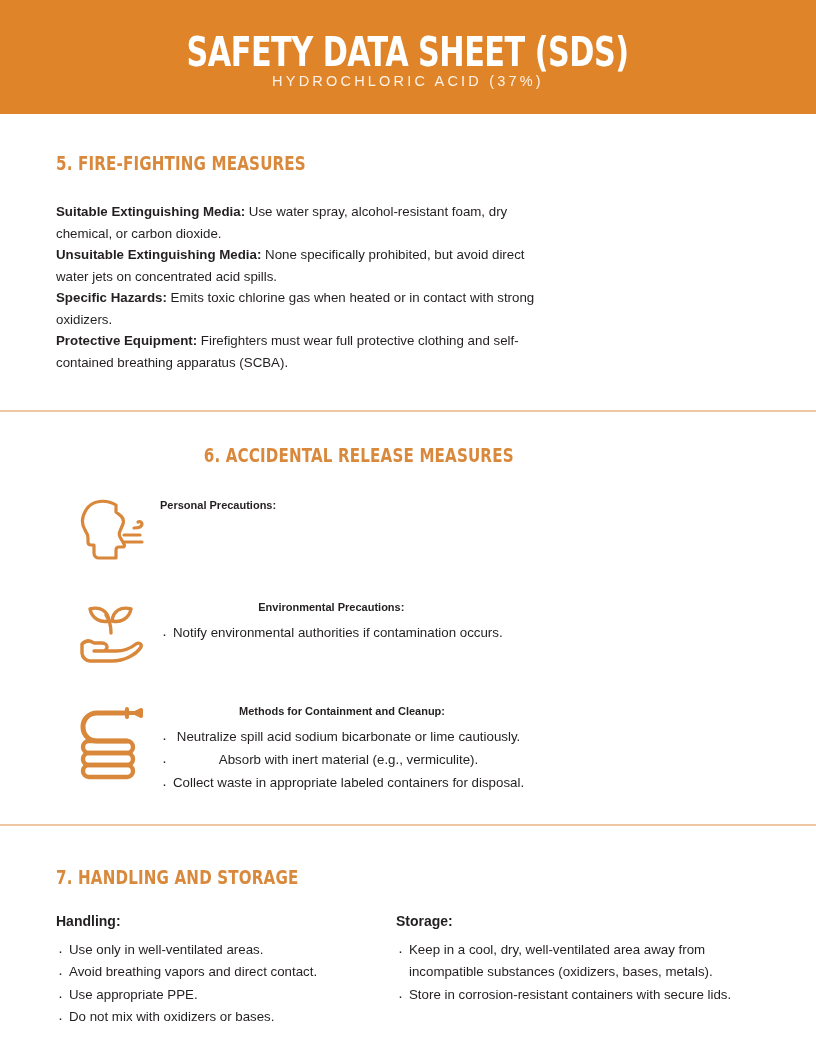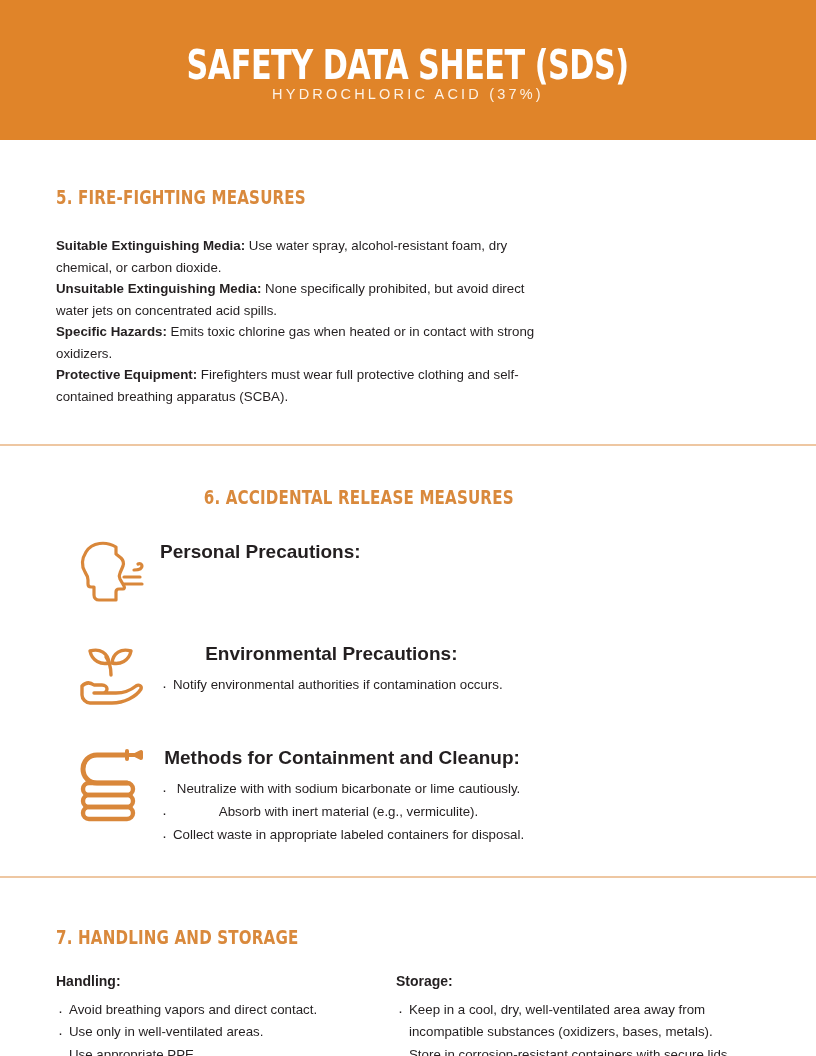--- a/index.html
+++ b/index.html
@@ -9,21 +9,21 @@
     height: 1056px;
     background: #ffffff;
     font-family: "Liberation Sans", sans-serif;
     color: #231f20;
     overflow: hidden;
   }
 
   
   .header {
     background: #e08429;
-    height: 140px;
+    height: 114px;
     display: flex;
     flex-direction: column;
     align-items: center;
     justify-content: center;
     padding-top: 6px;
   }
   .header-title {
     font-family: "DejaVu Sans Condensed", "Liberation Sans Narrow", "Liberation Sans", sans-serif;
     font-weight: bold;
     font-size: 41px;
@@ -37,21 +37,21 @@
   .header-subtitle {
     font-size: 14.5px;
     letter-spacing: 3.2px;
     color: #fdf2e6;
     white-space: nowrap;
   }
 
   
   .page { padding: 0; }
 
-  .section { padding: 0 56px; margin-top: 8px; }
+  .section { padding: 0 56px; }
 
   .section-title {
     font-family: "DejaVu Sans Condensed", "Liberation Sans Narrow", "Liberation Sans", sans-serif;
     font-weight: bold;
     font-size: 19.5px;
     color: #d9893c;
     letter-spacing: 0.2px;
     transform: scaleX(0.86);
     transform-origin: left center;
     white-space: nowrap;
@@ -88,21 +88,21 @@
   }
   .icon-box {
     width: 96px;
     flex: 0 0 96px;
     display: flex;
     justify-content: center;
     padding-top: 2px;
   }
   .icon-text { padding-top: 4px; }
   .icon-heading {
-    font-size: 19px;
+    font-size: 11px;
     font-weight: bold;
     color: #231f20;
     margin-bottom: 9px;
   }
   .bullet-list { list-style: none; }
   .bullet-list li {
     font-size: 13.3px;
     line-height: 1.72;
     color: #231f20;
     position: relative;
@@ -207,41 +207,41 @@
               <path d="M52 6 L52 14" stroke="#d9873a" stroke-width="4" stroke-linecap="round"></path>
               <rect x="8" y="38" width="50" height="12" rx="6" stroke="#d9873a" stroke-width="4.4"></rect>
               <rect x="8" y="50" width="50" height="12" rx="6" stroke="#d9873a" stroke-width="4.4"></rect>
               <rect x="8" y="62" width="50" height="12" rx="6" stroke="#d9873a" stroke-width="4.4"></rect>
             </svg>
           </span>
         </div>
         <div class="icon-text">
           <div class="icon-heading">Methods for Containment and Cleanup:</div>
           <ul class="bullet-list">
-            <li>Neutralize with with sodium bicarbonate or lime cautiously.</li>
+            <li>Neutralize spill acid sodium bicarbonate or lime cautiously.</li>
             <li>Absorb with inert material (e.g., vermiculite).</li>
             <li>Collect waste in appropriate labeled containers for disposal.</li>
           </ul>
         </div>
       </div>
 
     </div>
   </div>
 
   <hr class="divider" id="divider-2">
 
   <div class="section" id="section-handling">
     <div class="section-title">7. HANDLING AND STORAGE</div>
 
     <div class="columns">
       <div class="col">
         <div class="col-heading">Handling:</div>
         <ul class="bullet-list">
+          <li>Use only in well-ventilated areas.</li>
           <li>Avoid breathing vapors and direct contact.</li>
-          <li>Use only in well-ventilated areas.</li>
           <li>Use appropriate PPE.</li>
           <li>Do not mix with oxidizers or bases.</li>
         </ul>
       </div>
 
       <div class="col">
         <div class="col-heading">Storage:</div>
         <ul class="bullet-list">
           <li>Keep in a cool, dry, well-ventilated area away from incompatible substances (oxidizers, bases, metals).</li>
           <li>Store in corrosion-resistant containers with secure lids.</li>

